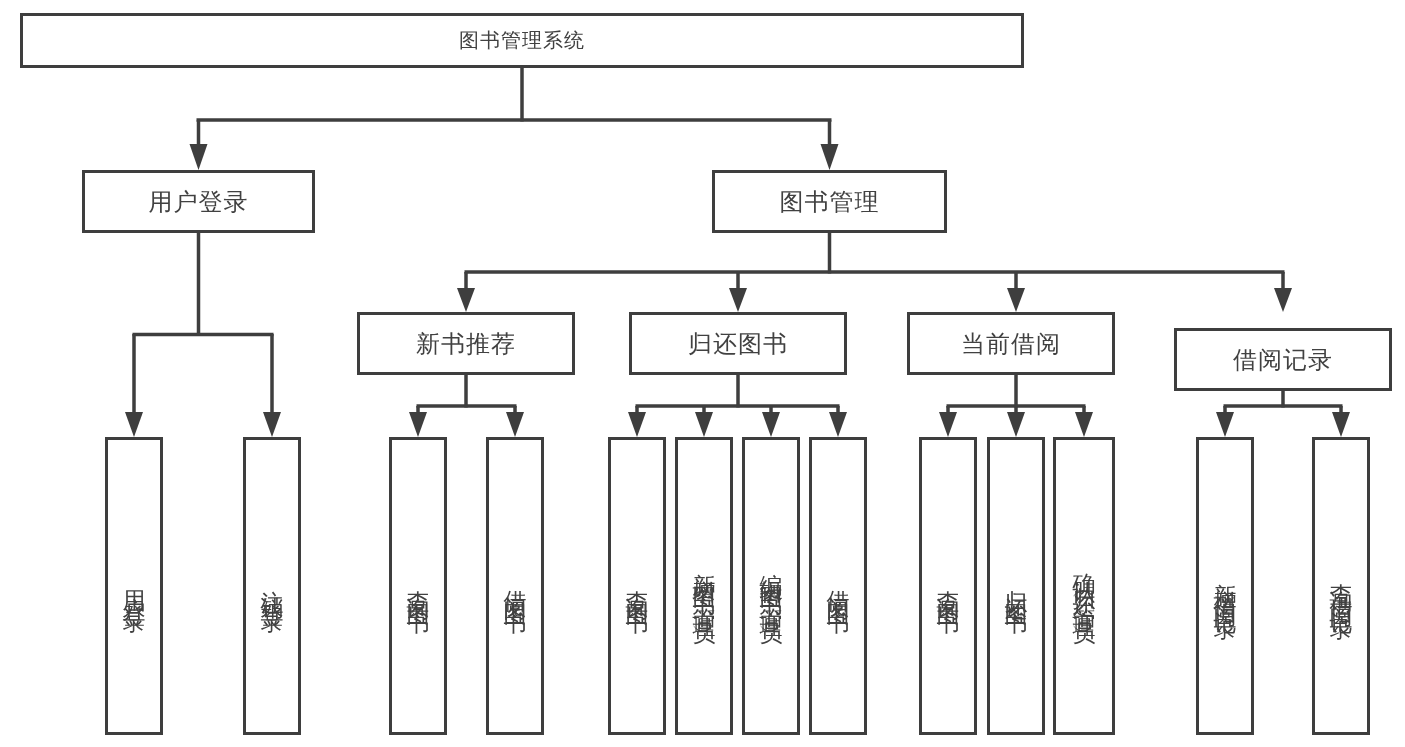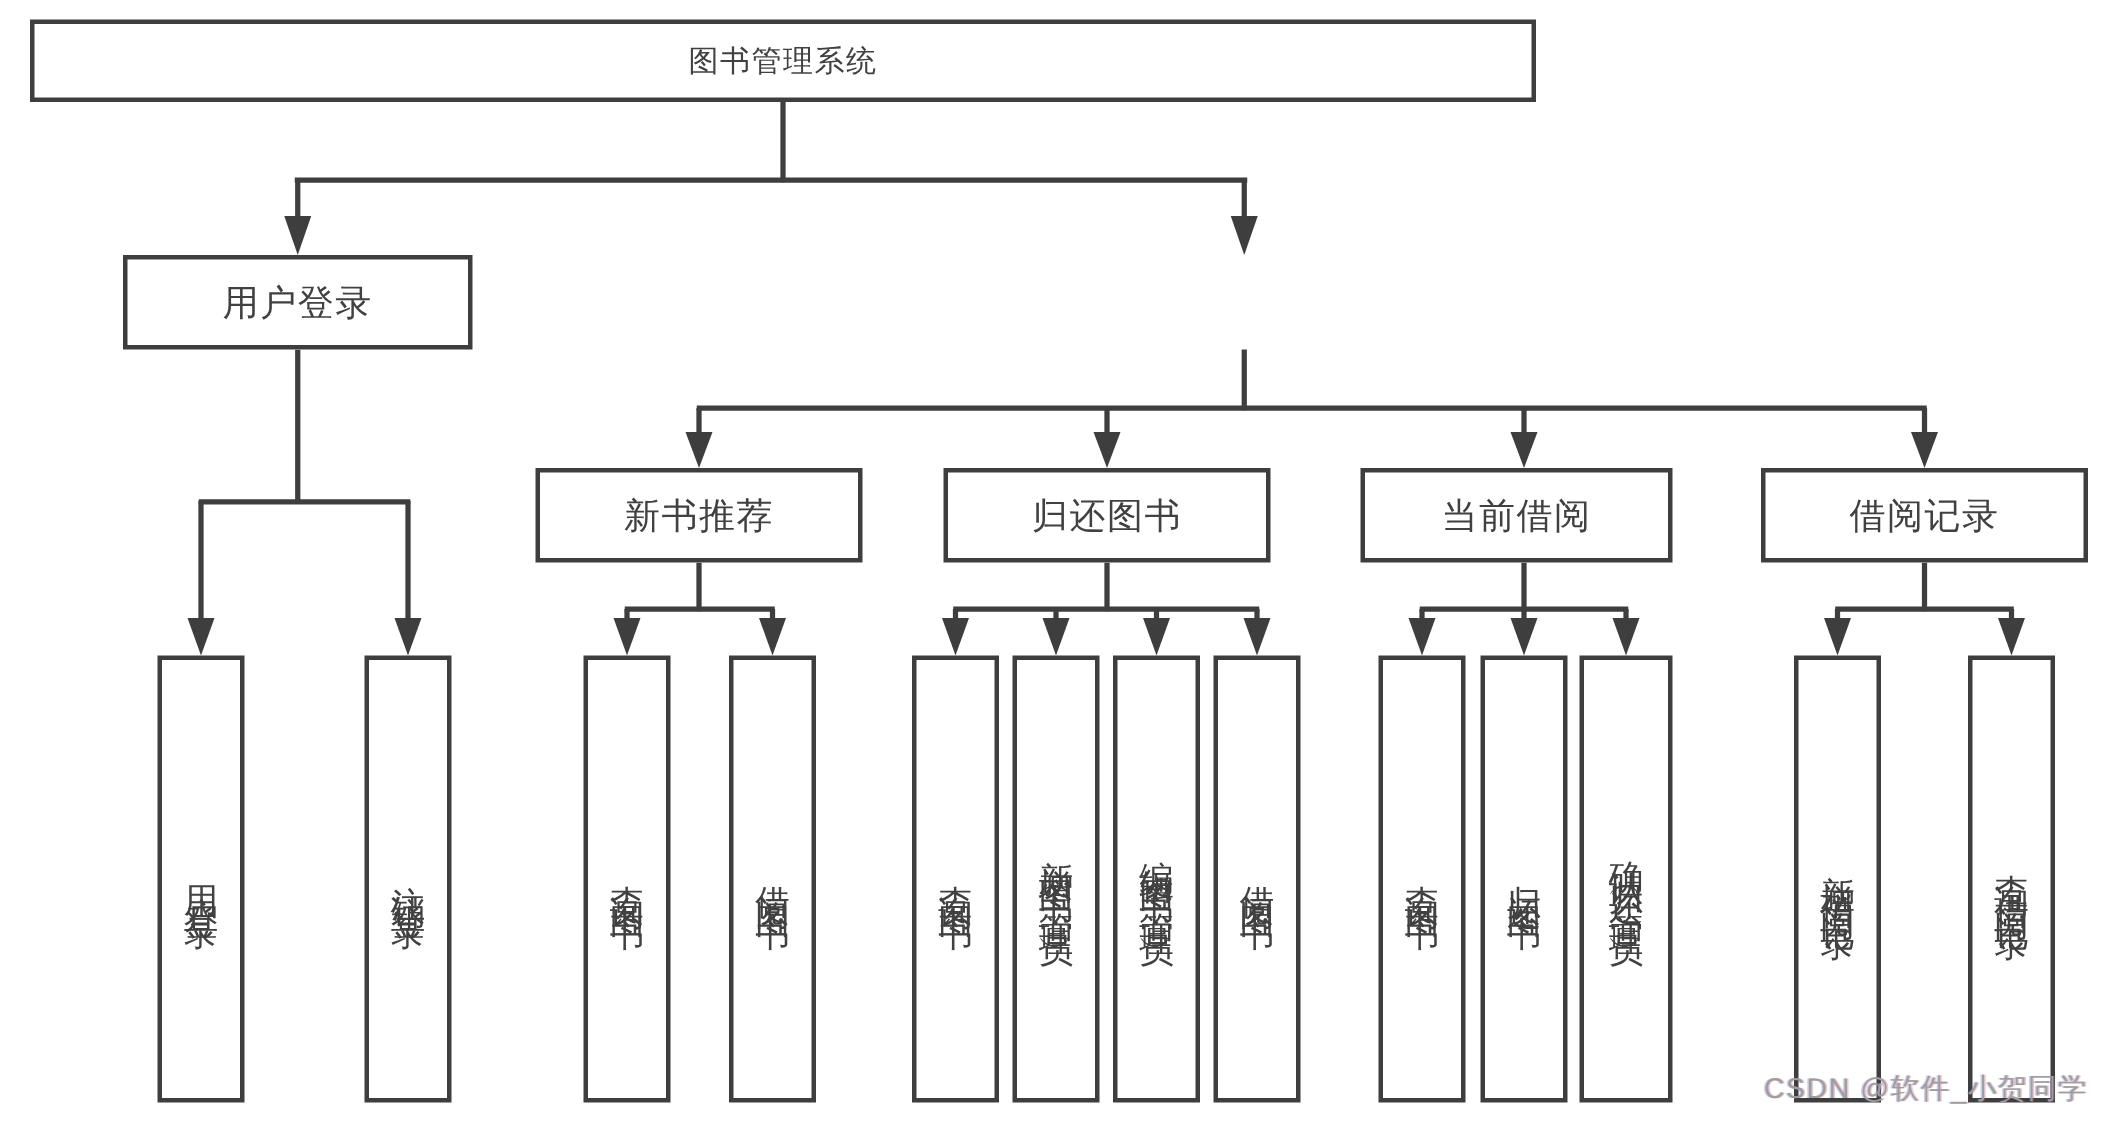--- a/index.html
+++ b/index.html
@@ -123,31 +123,34 @@
     </g>
   </svg>
 
   <div class="node node-root" style="left:20px; top:13px; width:1004px; height:55px;">
     <span>图书管理系统</span>
   </div>
 
   <div class="node node-branch" style="left:82px; top:170px; width:233px; height:63px;">
     <span>用户登录</span>
   </div>
+  <div class="node node-branch" style="left:712px; top:170px; width:235px; height:63px;">
+    <span>图书管理</span>
+  </div>
 
   <div class="node node-branch" style="left:357px; top:312px; width:218px; height:63px;">
     <span>新书推荐</span>
   </div>
   <div class="node node-branch" style="left:629px; top:312px; width:218px; height:63px;">
     <span>归还图书</span>
   </div>
   <div class="node node-branch" style="left:907px; top:312px; width:208px; height:63px;">
     <span>当前借阅</span>
   </div>
-  <div class="node node-branch" style="left:1174px; top:312px; width:218px; height:63px;">
+  <div class="node node-branch" style="left:1174px; top:328px; width:218px; height:63px;">
     <span>借阅记录</span>
   </div>
 
   <div class="node leaf" style="left:105px; top:437px; width:58px; height:298px;">
     <span>用户登录</span>
   </div>
   <div class="node leaf" style="left:243px; top:437px; width:58px; height:298px;">
     <span>注销登录</span>
   </div>
 
@@ -181,15 +184,14 @@
     <span>确认归还（管理员）</span>
   </div>
 
   <div class="node leaf" style="left:1196px; top:437px; width:58px; height:298px;">
     <span>新增借阅记录</span>
   </div>
   <div class="node leaf" style="left:1312px; top:437px; width:58px; height:298px;">
     <span>查询借阅记录</span>
   </div>
 
-  <div class="watermark">CSDN @软件_小贺同学</div>
 
 </div>
 
 </body></html>

